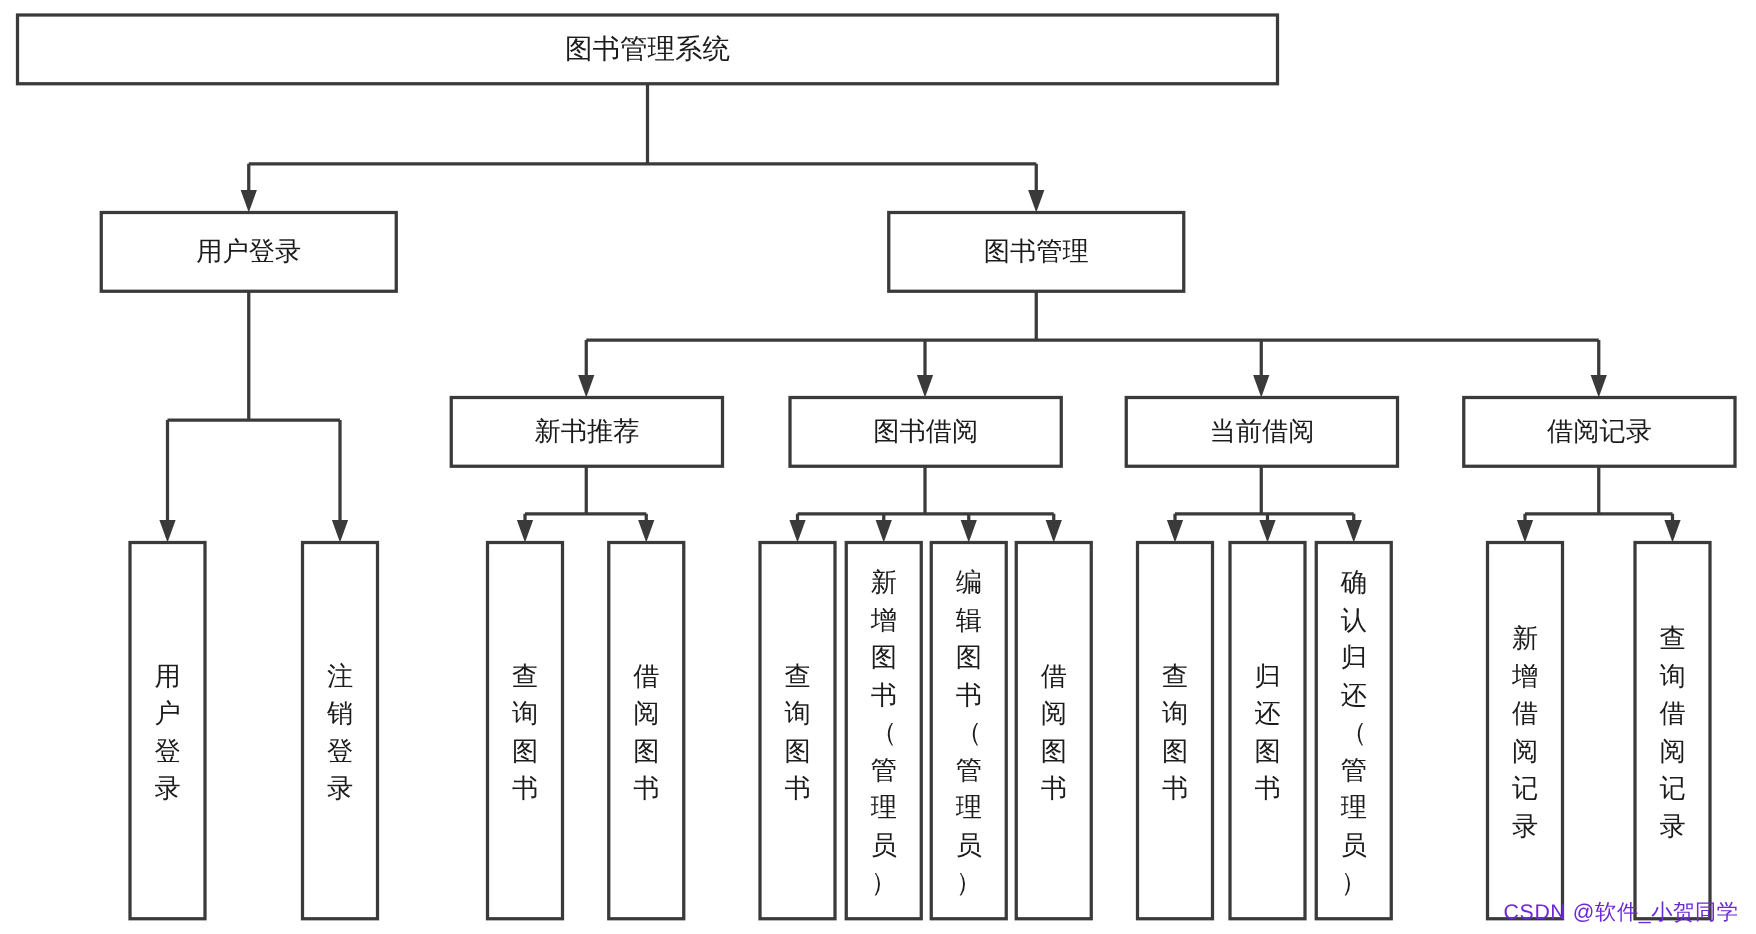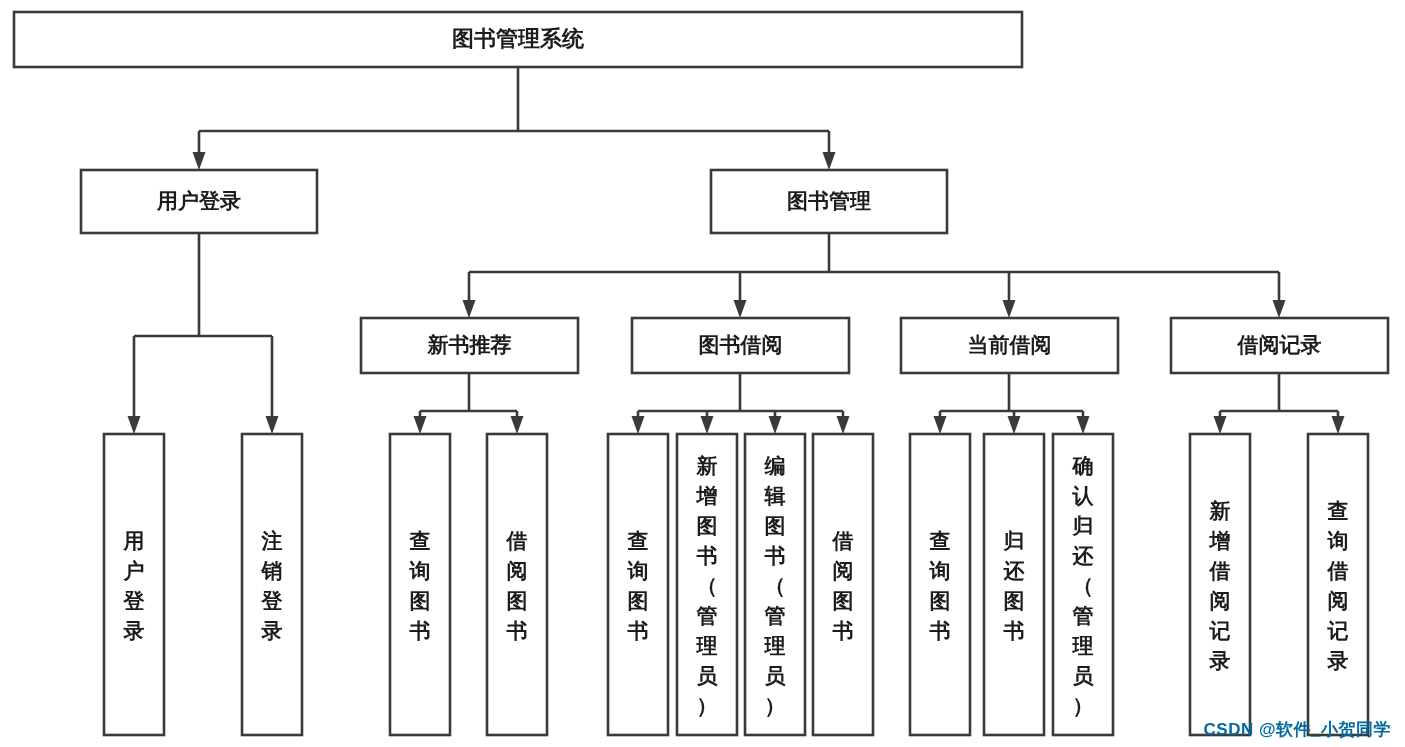--- a/index.html
+++ b/index.html
@@ -11,21 +11,20 @@
     width: 1405px;
     height: 747px;
     font-family: "Liberation Sans", "DejaVu Sans", sans-serif;
     overflow: hidden;
     position: relative;
   }
   #diagram-root {
     position: relative;
     width: 1405px;
     height: 747px;
-    font-weight: bold;
   }
   svg.diagram-canvas {
     position: absolute;
     top: 0;
     left: 0;
     width: 1405px;
     height: 747px;
     display: block;
   }
   .node-box {
@@ -58,21 +57,21 @@
   .arrow-head {
     fill: #3a3a3a;
     stroke: none;
   }
   .watermark-text {
     position: absolute;
     right: 14px;
     bottom: 6px;
     font-family: "Liberation Sans", "DejaVu Sans", sans-serif;
     font-size: 17px;
-    color: #0369a1;
+    color: #6d28d9;
     white-space: nowrap;
     letter-spacing: 0.5px;
   }
 </style>
 </head>
 <body>
 
 <div id="diagram-root">
   <svg class="diagram-canvas" id="diagram-canvas" viewBox="0 0 1405 747" xmlns="http://www.w3.org/2000/svg">
       <line x1="518" y1="67" x2="518" y2="131" class="connector"></line>

